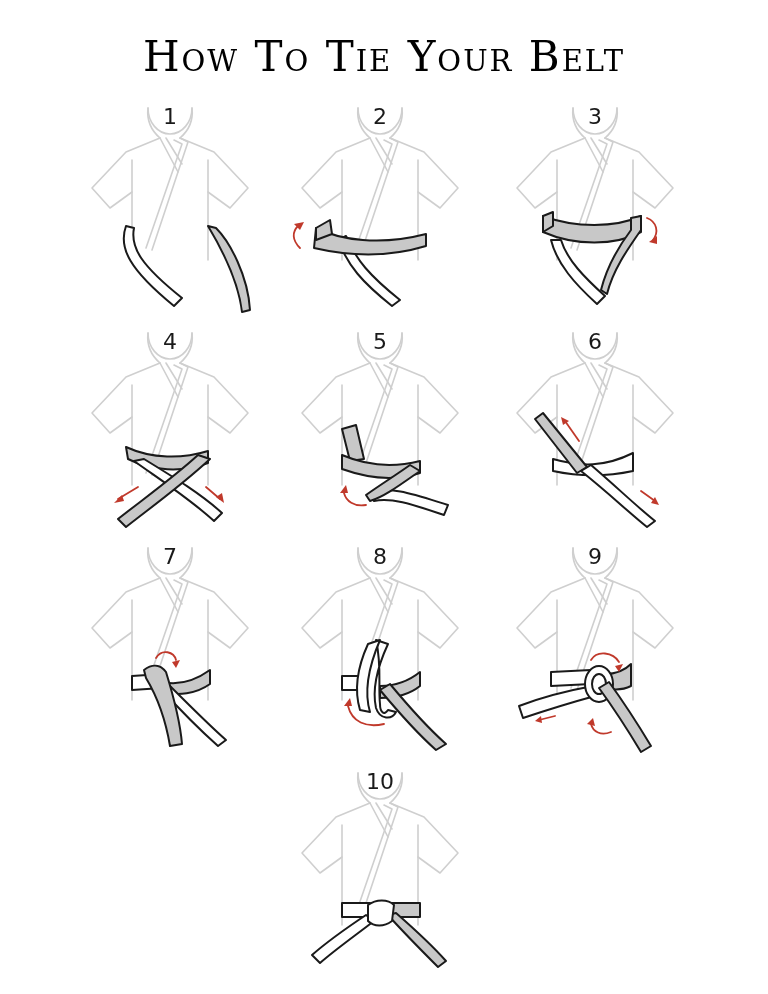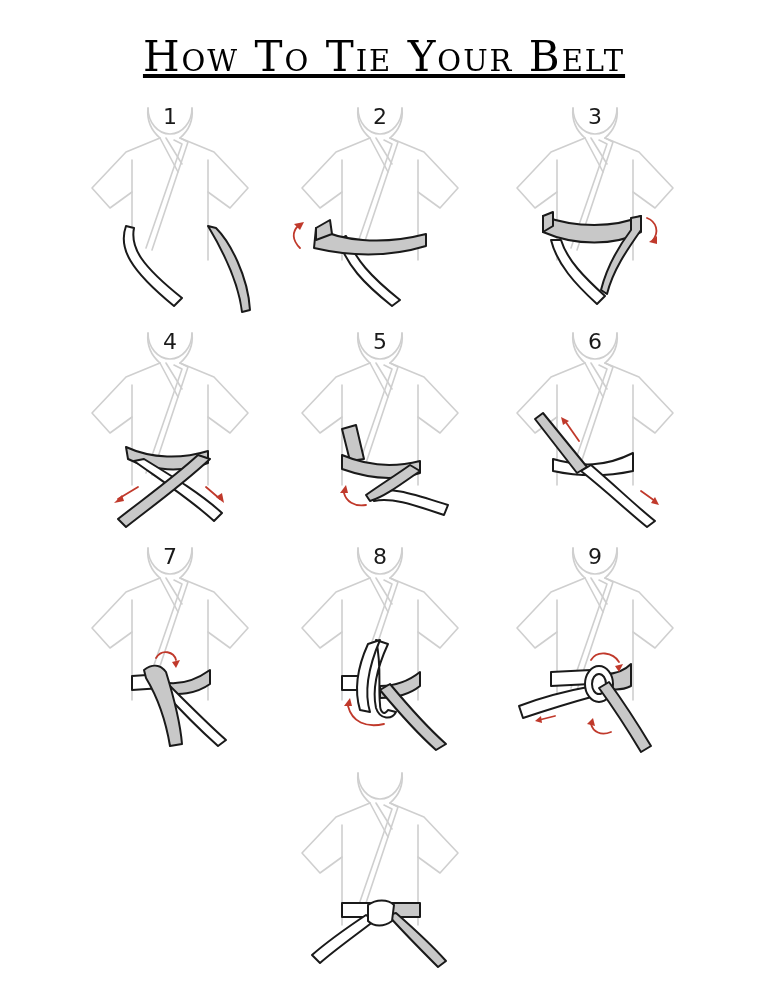--- a/index.html
+++ b/index.html
@@ -3,21 +3,21 @@
   <meta charset="utf-8">
   <style>
     html, body { margin: 0; padding: 0; background: #ffffff; }
     body {
       width: 768px; height: 994px; position: relative; overflow: hidden;
       font-family: "DejaVu Serif", serif;
     }
     .title {
       position: absolute; left: 0; top: 32px; width: 768px; text-align: center;
       font-family: "DejaVu Serif", serif; font-size: 42px; letter-spacing: 2px;
-      color: #000; font-variant: small-caps; font-weight: normal; text-decoration: underline;
+      color: #000; font-variant: small-caps; font-weight: normal;
     }
     .panel { position: absolute; width: 200px; height: 220px; }
     .panel svg { position: absolute; left: 0; top: 0; width: 200px; height: 220px; overflow: visible; }
     .num {
       position: absolute; left: 0; width: 200px; top: 4px; text-align: center;
       font-family: "DejaVu Sans", sans-serif; font-size: 22px; color: #1a1a1a;
     }
     .gi { fill: none; stroke: #cfcfcf; stroke-width: 1.6; stroke-linejoin: round; stroke-linecap: round; }
     .bw { fill: #ffffff; stroke: #1a1a1a; stroke-width: 2; stroke-linejoin: round; }
     .bg { fill: #c8c8c8; stroke: #1a1a1a; stroke-width: 2; stroke-linejoin: round; }
@@ -190,13 +190,14 @@
   <svg>
       <use href="#gi"></use>
     </svg>
   <svg>
     <path class="bw" d="M62,138 L90,138 L90,152 L62,152 Z"></path>
     <path class="bg" d="M112,138 L140,138 L140,152 L112,152 Z"></path>
     <path class="bw" d="M86,150 L94,156 C76,170 56,184 40,198 L32,190 C48,176 68,162 86,150 Z"></path>
     <path class="bg" d="M108,150 L116,148 C132,162 150,178 166,196 L158,202 C142,186 124,168 108,150 Z"></path>
     <path class="bw" d="M88,140 C96,134 108,134 114,140 L112,156 C104,162 94,162 88,156 Z"></path>
   </svg>
+  <div class="num">10</div>
 </div>
 
 </body></html>

